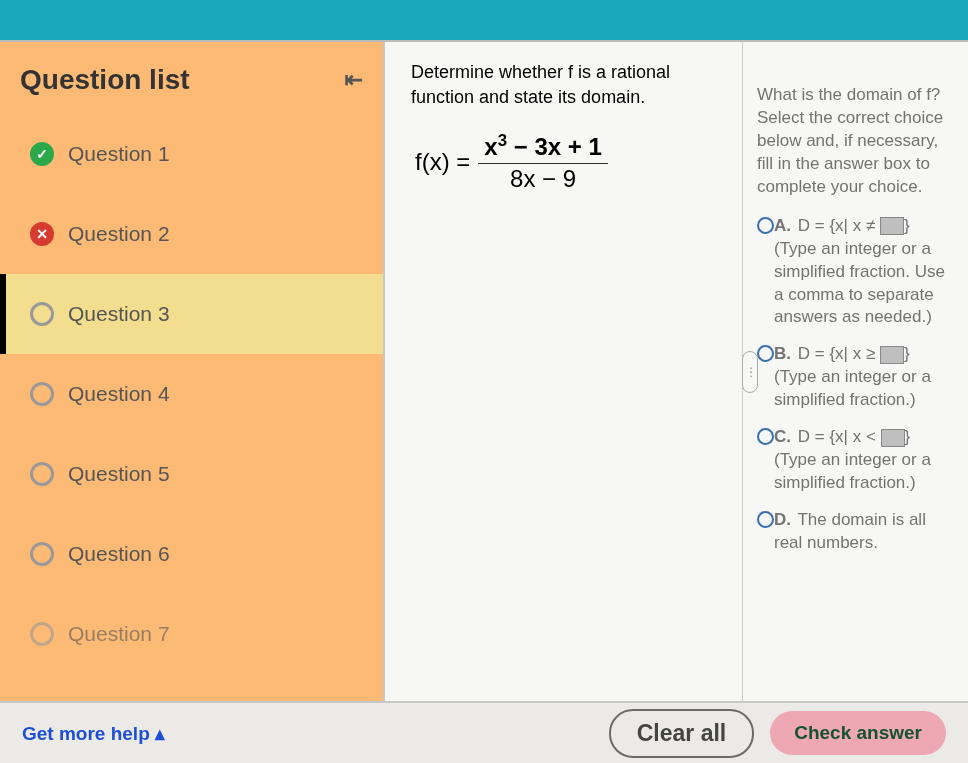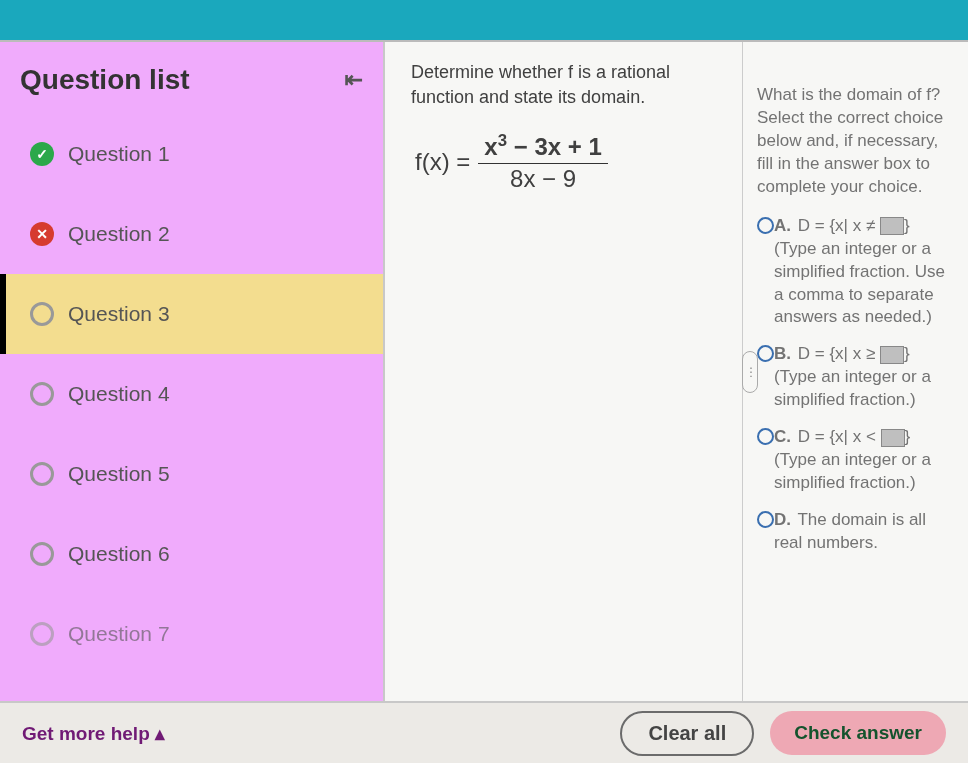--- a/index.html
+++ b/index.html
@@ -18,21 +18,21 @@
     flex-shrink: 0;
   }
   .main {
     flex: 1;
     display: flex;
     overflow: hidden;
     border-top: 2px solid #bbb;
   }
   .sidebar {
     width: 385px;
-    background: #f0abfc;
+    background: #fdba74;
     border-right: 2px solid #c8c8c8;
     display: flex;
     flex-direction: column;
     overflow: hidden;
   }
   .sidebar-header {
     display: flex;
     align-items: center;
     justify-content: space-between;
     padding: 22px 20px 18px 20px;
@@ -89,21 +89,21 @@
     background: #f7f7f5;
     display: flex;
     position: relative;
     overflow: hidden;
   }
   .col-problem {
     flex: 1;
     padding: 18px 32px 18px 26px;
     border-right: 1px solid #ccc;
     font-size: 18px;
-    color: #404040;
+    color: #000000;
   }
   .problem-text { line-height: 1.4; margin-bottom: 22px; }
   .formula {
     font-size: 24px;
     display: flex;
     align-items: center;
     gap: 8px;
     margin-left: 4px;
   }
   .frac {
@@ -167,30 +167,30 @@
     border-top: 2px solid #c8c8c8;
     display: flex;
     align-items: center;
     padding: 0 22px;
     gap: 16px;
     flex-shrink: 0;
   }
   .help-link {
     font-size: 19px;
     font-weight: 600;
-    color: #701a75;
+    color: #1d4ed8;
     cursor: pointer;
   }
   .footer-spacer { flex: 1; }
   .btn-clear {
     border: 2px solid #6b6b6b;
     background: transparent;
     border-radius: 24px;
     padding: 9px 26px;
-    font-size: 20px;
+    font-size: 23px;
     font-weight: 600;
     color: #444;
     cursor: pointer;
   }
   .btn-check {
     border: none;
     background: #eea8b4;
     color: #14532d;
     border-radius: 24px;
     padding: 11px 24px;

